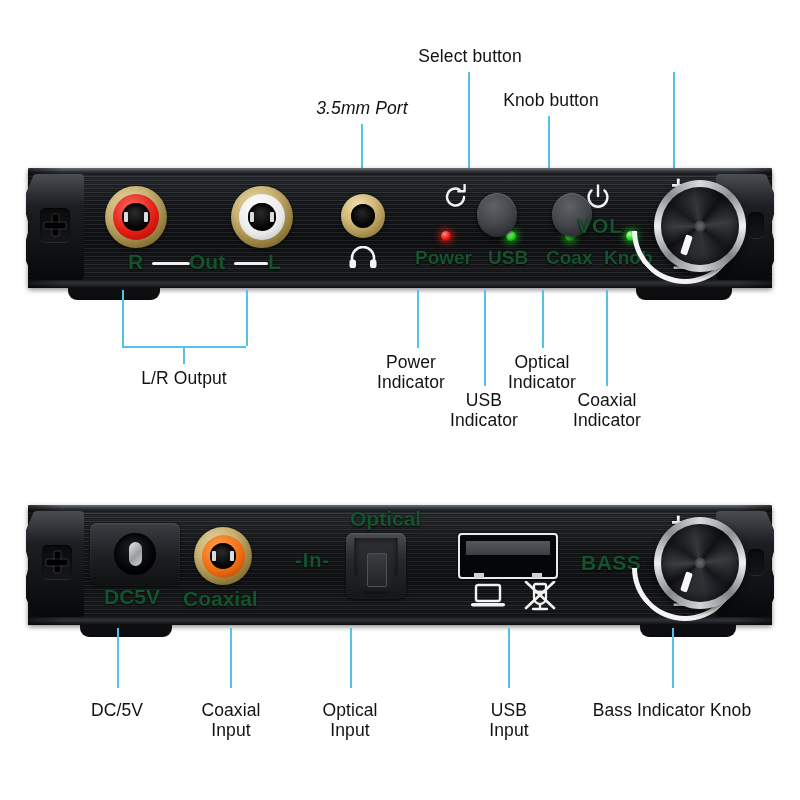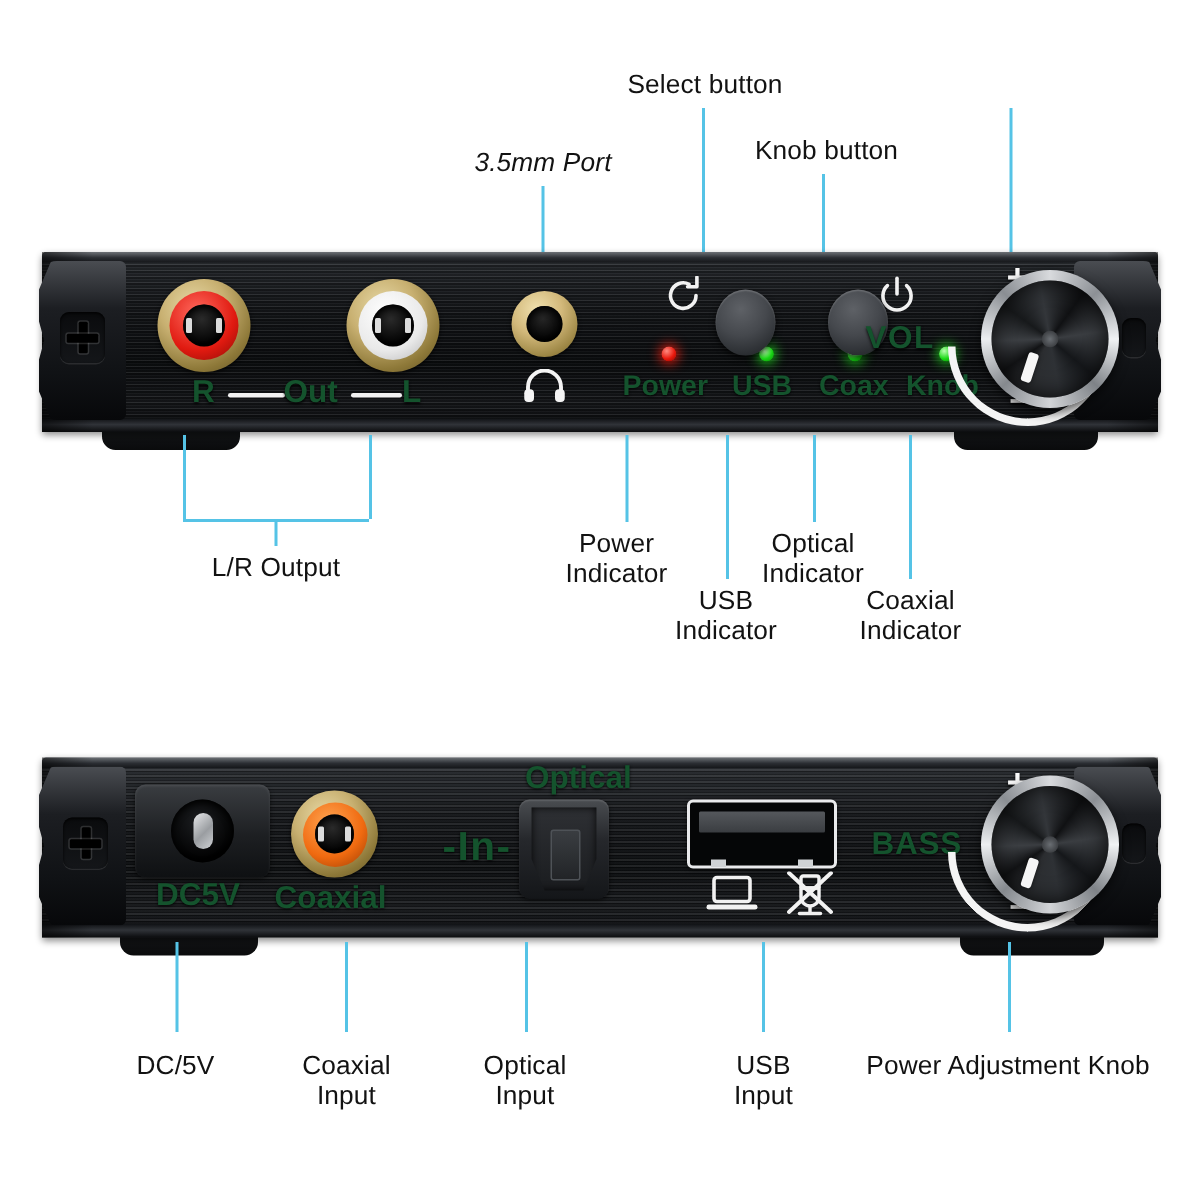--- a/index.html
+++ b/index.html
@@ -306,21 +306,21 @@
     </div>
     <div class="silk" style="left:76px;top:80px;font-size:21px;">DC5V</div>
 
     <div class="rca" style="left:166px;top:22px;width:58px;height:58px;">
       <span class="rca-ring orange" style="width:43px;height:43px;">
         <span class="rca-hole" style="width:26px;height:26px;"></span>
       </span>
     </div>
     <div class="silk" style="left:155px;top:82px;font-size:21px;">Coaxial</div>
 
-    <div class="silk" style="left:267px;top:44px;font-size:27px;letter-spacing:1px;">-In-</div>
+    <div class="silk" style="left:267px;top:44px;font-size:20px;letter-spacing:1px;">-In-</div>
 
     <div class="silk" style="left:322px;top:2px;font-size:21px;">Optical</div>
     <div class="optical" style="left:318px;top:28px;width:60px;height:66px;">
       <span class="shutter"></span>
     </div>
 
     <div class="usb" style="left:430px;top:28px;width:96px;height:42px;">
       <span class="tongue"></span>
       <span class="tab" style="left:14px;"></span>
       <span class="tab" style="right:14px;"></span>
@@ -360,15 +360,15 @@
 
   <div class="leader" style="left:350px;top:628px;height:60px;"></div>
   <div class="callout c" style="left:350px;top:700px;">Optical
 Input</div>
 
   <div class="leader" style="left:508px;top:628px;height:60px;"></div>
   <div class="callout c" style="left:509px;top:700px;">USB
 Input</div>
 
   <div class="leader" style="left:672px;top:628px;height:60px;"></div>
-  <div class="callout c" style="left:672px;top:700px;">Power Adjustment Knob</div>
+  <div class="callout c" style="left:672px;top:700px;">Bass Indicator Knob</div>
 
 </div>
 
 </body></html>

